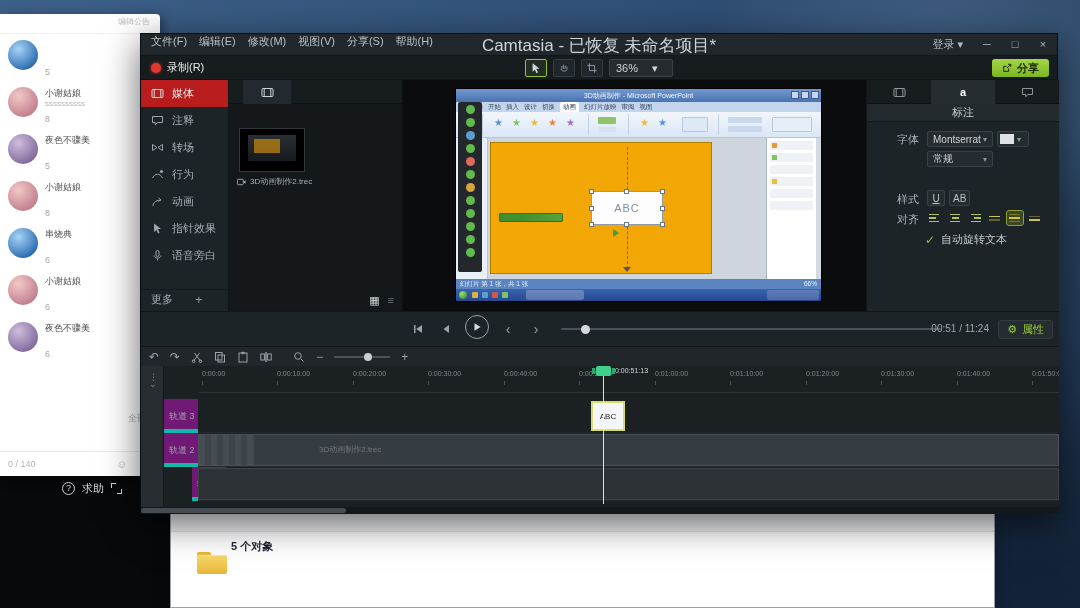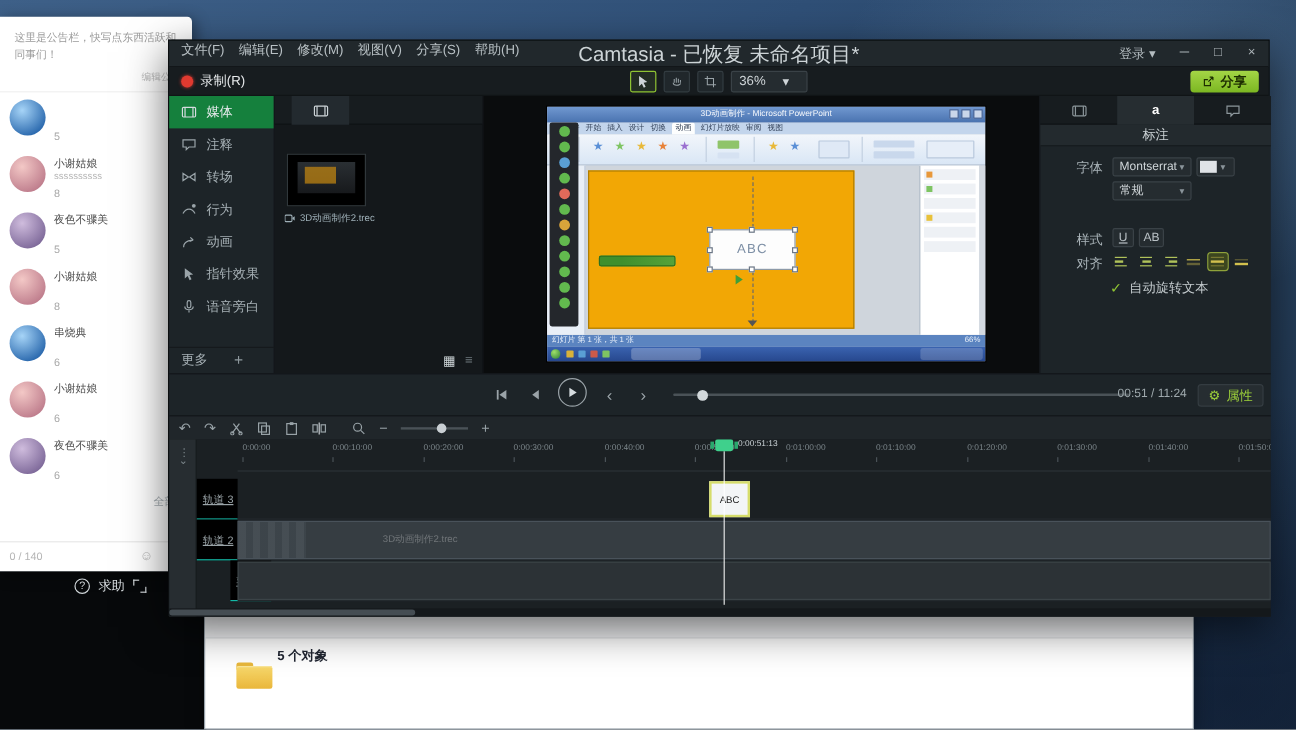--- a/index.html
+++ b/index.html
@@ -81,21 +81,21 @@
   .qbtn.sel { border-color:#8fc433; background:#232d24; }
   .zoom-dd { height:18px; width:64px; background:#252c30; border:1px solid #3a4247; border-radius:2px;
              color:#cfd5d8; display:flex; align-items:center; padding:0 6px; gap:14px; }
   .share-btn { position:absolute; right:8px; top:3px; height:18px; padding:0 10px; border-radius:3px;
                background:linear-gradient(#a4d546,#7cb722); color:#1d2d00; font-weight:bold;
                display:flex; align-items:center; gap:5px; }
 
   .main { position:absolute; left:0; top:46px; width:918px; height:231px; }
   .tools-col { position:absolute; left:0; top:0; width:88px; height:231px; background:#1d2428; border-right:1px solid #121619; }
   .tool-item { height:27px; display:flex; align-items:center; gap:8px; padding-left:10px; color:#a6b0b5; cursor:pointer; }
-  .tool-item.active { background:#15803d; color:#e6eaec; }
+  .tool-item.active { background:#b91c1c; color:#e6eaec; }
   .more-row { position:absolute; left:0; bottom:2px; width:88px; height:20px; border-top:1px solid #15191c;
               display:flex; align-items:center; padding-left:10px; color:#a6b0b5; }
   .more-plus { margin-left:22px; color:#8e989d; font-size:13px; }
 
   .bin { position:absolute; left:88px; top:0; width:174px; height:231px; background:#14181b; border-right:1px solid #0e1214; }
   .bin-tabs { height:24px; background:#171c1f; border-bottom:1px solid #0e1214; position:relative; }
   .bin-tab { position:absolute; left:14px; top:0; width:48px; height:24px; background:#232a2f;
              display:flex; align-items:center; justify-content:center; }
   .bin-title { height:18px; display:flex; align-items:center; justify-content:center; font-size:11px; color:#c7ced2; }
   .thumb { position:absolute; left:10px; top:48px; width:66px; height:44px; background:#000; border:1px solid #30373b; }
@@ -203,22 +203,22 @@
   .tl-toolbar { position:absolute; left:0; top:312px; width:918px; height:20px; background:#20262a;
                 border-top:1px solid #121619; display:flex; align-items:center; gap:11px; padding-left:8px; }
   .ti { color:#98a2a7; font-size:12px; line-height:12px; display:flex; align-items:center; }
   .zoomslider { width:56px; height:2px; background:#4a5257; position:relative; }
   .zoomslider .knob { position:absolute; left:30px; top:-3px; width:8px; height:8px; border-radius:50%; background:#c9cfd3; }
 
   
   .timeline { position:absolute; left:0; top:332px; width:918px; height:148px; background:#1b2023; overflow:hidden; }
   .tl-gutter { position:absolute; left:0; top:0; width:23px; height:148px; background:#272d31; border-right:1px solid #15191c; }
   .gut-dots { position:absolute; left:8px; top:8px; color:#7c868b; font-size:9px; line-height:7px; }
-  .thead { position:absolute; left:23px; width:34px; height:34px; background:#000000; border-bottom:1px solid #14b8a6;
-           font-size:9px; color:#9aa4a8; line-height:34px; padding-left:5px; white-space:nowrap;text-decoration:underline; }
+  .thead { position:absolute; left:23px; width:34px; height:34px; background:#701a75; border-bottom:4px solid #14b8a6;
+           font-size:9px; color:#9aa4a8; line-height:34px; padding-left:5px; white-space:nowrap; }
   .ruler { position:absolute; left:57px; top:8px; width:861px; height:19px; border-bottom:1px solid #2c3337; }
   .tick { position:absolute; top:4px; font-size:7px; color:#7e888d; white-space:nowrap; }
   .tick:before { content:""; position:absolute; left:0; top:11px; width:1px; height:4px; background:#4a5257; }
   .lane { position:absolute; left:57px; width:861px; height:34px; border-bottom:1px solid #23292d; }
   .clip2 { position:absolute; left:57px; top:68px; width:861px; height:32px; background:#363d42; border:1px solid #49525a; }
   .clip2 .thumbseg { position:absolute; left:0; top:0; width:56px; height:30px;
                      background:repeating-linear-gradient(90deg,#4a5258 0 6px,#3e464c 6px 12px); opacity:.8; }
   .clip2 .cliplabel { position:absolute; left:120px; top:9px; font-size:8px; color:rgba(255,255,255,.28); }
   .clip1 { position:absolute; left:57px; top:102px; width:861px; height:32px; background:#2c3236; border:1px solid #3b4347; }
   .clip-abc { position:absolute; left:450px; top:35px; width:34px; height:30px; background:#f3f5f6;
@@ -233,21 +233,20 @@
 
   svg.ic { display:block; }
 </style>
 </head>
 <body>
 
 <div class="screen">
   <div class="abs dark-corner"></div>
 
   <div class="abs chat">
-    <div class="chat-notice">这里是公告栏，快写点东西活跃和同事们！</div>
     <div class="chat-edit">编辑公告</div>
 
     <div class="member">
       <span class="avatar av0"></span>
       <span class="m-main">
         <span class="m-name"></span>
         <span class="m-sub"></span>
         <span class="m-meta">
             <span class="m-count">5</span>
           <span class="m-trash">

